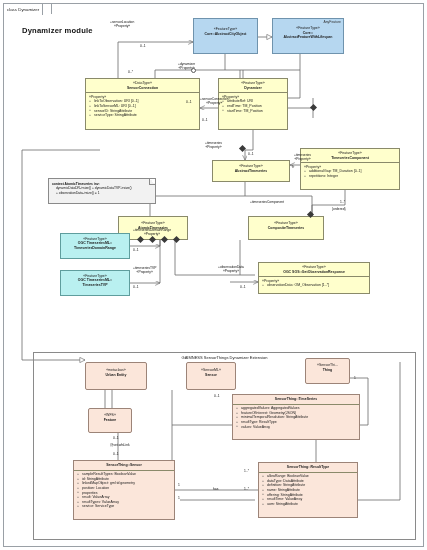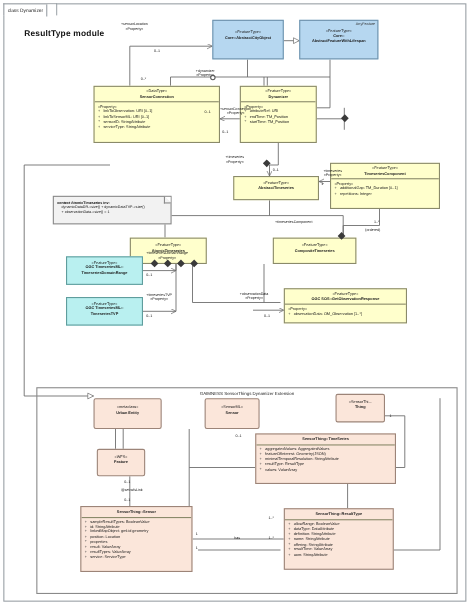--- a/index.html
+++ b/index.html
@@ -116,21 +116,21 @@
   }
   svg.overlay{ position:absolute; left:0; top:0; width:427px; height:550px; pointer-events:none; }
 </style>
 </head>
 <body>
 
 <div id="canvas">
 
   <div class="frame"></div>
   <div class="frame-tab">class Dynamizer</div>
-  <div class="module-title">ResultType module</div>
+  <div class="module-title">Dynamizer module</div>
 
   <svg class="overlay">
     <defs>
       <marker id="openArrow" markerWidth="7" markerHeight="7" refX="6" refY="3" orient="auto">
         <path d="M0,0 L6,3 L0,6" fill="none" stroke="#6b6b6b" stroke-width="0.8"></path>
       </marker>
       <marker id="hollowTri" markerWidth="8" markerHeight="8" refX="7" refY="4" orient="auto">
         <path d="M0.5,0.7 L7,4 L0.5,7.3 z" fill="#ffffff" stroke="#6b6b6b" stroke-width="0.8"></path>
       </marker>
     </defs>

